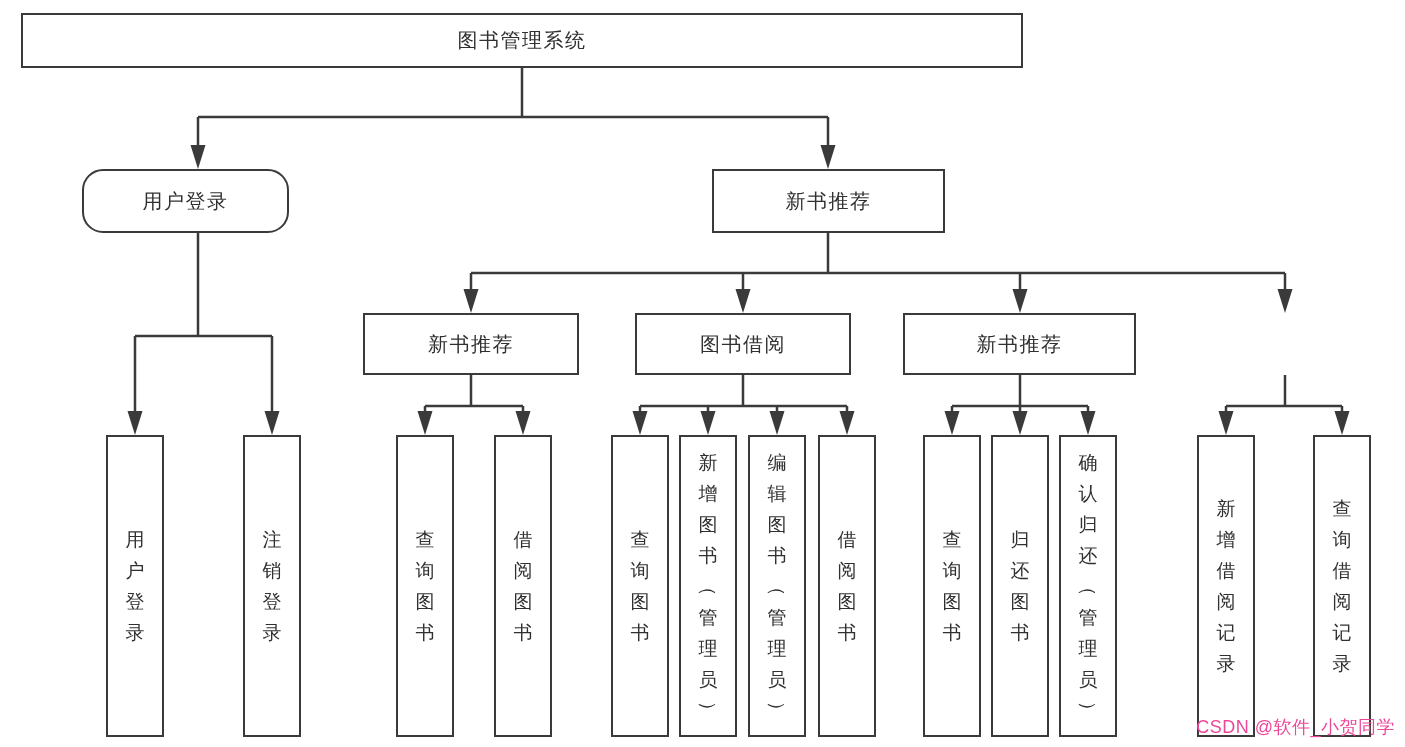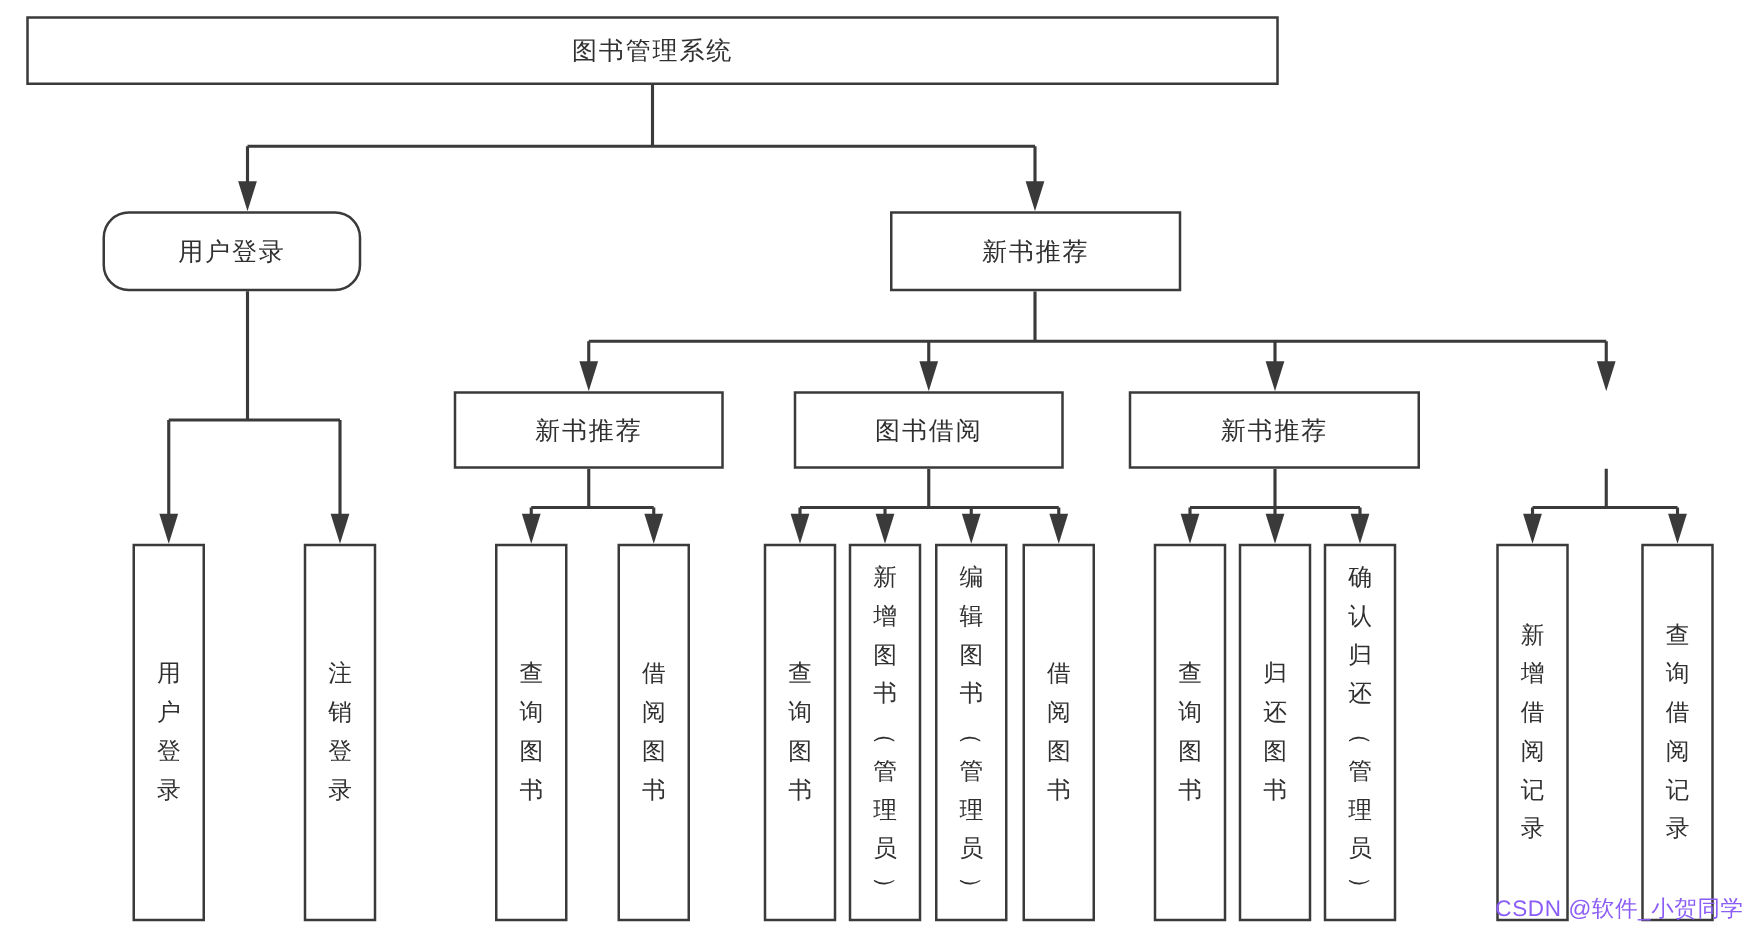--- a/index.html
+++ b/index.html
@@ -62,21 +62,21 @@
   .vnode .vchar.rot {
     transform: rotate(90deg);
   }
   .watermark {
     position: absolute;
     right: 10px;
     bottom: 8px;
     z-index: 5;
     font-size: 18px;
     letter-spacing: 0.5px;
-    color: #8b5cf6;
+    color: #ec4899;
     white-space: nowrap;
   }
 </style>
 </head>
 <body>
 
 <div class="canvas">
 
   <svg class="wires" viewBox="0 0 1405 747" xmlns="http://www.w3.org/2000/svg">
 

